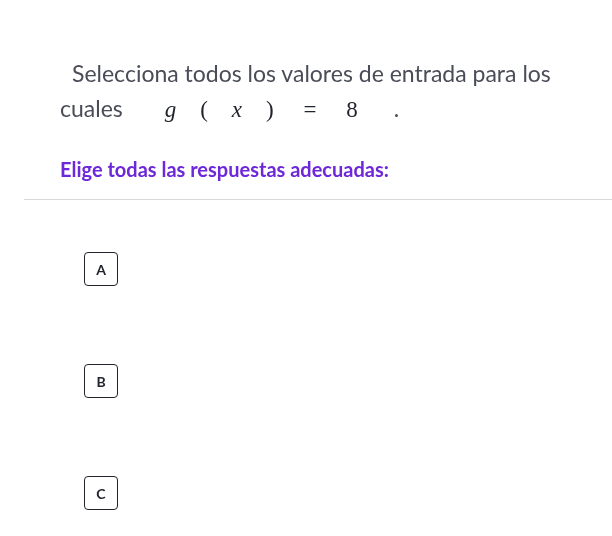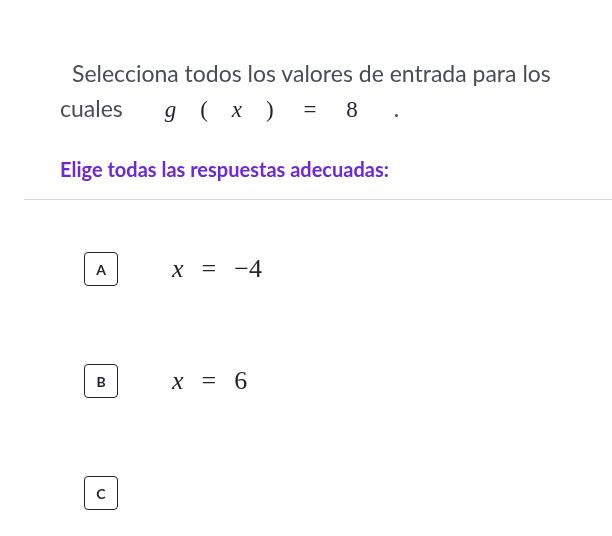--- a/index.html
+++ b/index.html
@@ -94,30 +94,24 @@
 </div>
 
 <div class="instruction">Elige todas las respuestas adecuadas:</div>
 
 <hr class="divider">
 
 <div class="options">
 
   <div class="option">
     <div class="option-box">A</div>
-    <div class="option-content">
-      <span class="var">x</span><span class="eq">=</span><span class="num">−4</span>
-    </div>
   </div>
 
   <div class="option">
     <div class="option-box">B</div>
-    <div class="option-content">
-      <span class="var">x</span><span class="eq">=</span><span class="num">6</span>
-    </div>
   </div>
 
   <div class="option">
     <div class="option-box">C</div>
   </div>
 
   <div class="option">
     <div class="option-box">D</div>
   </div>
 

